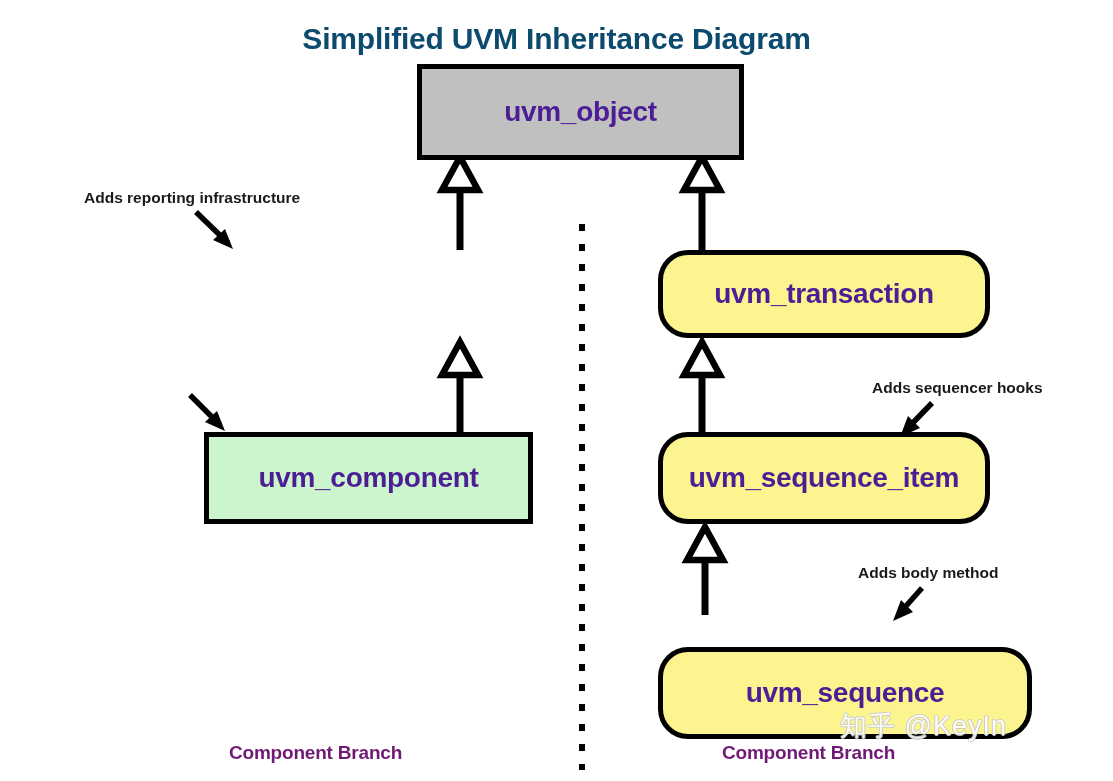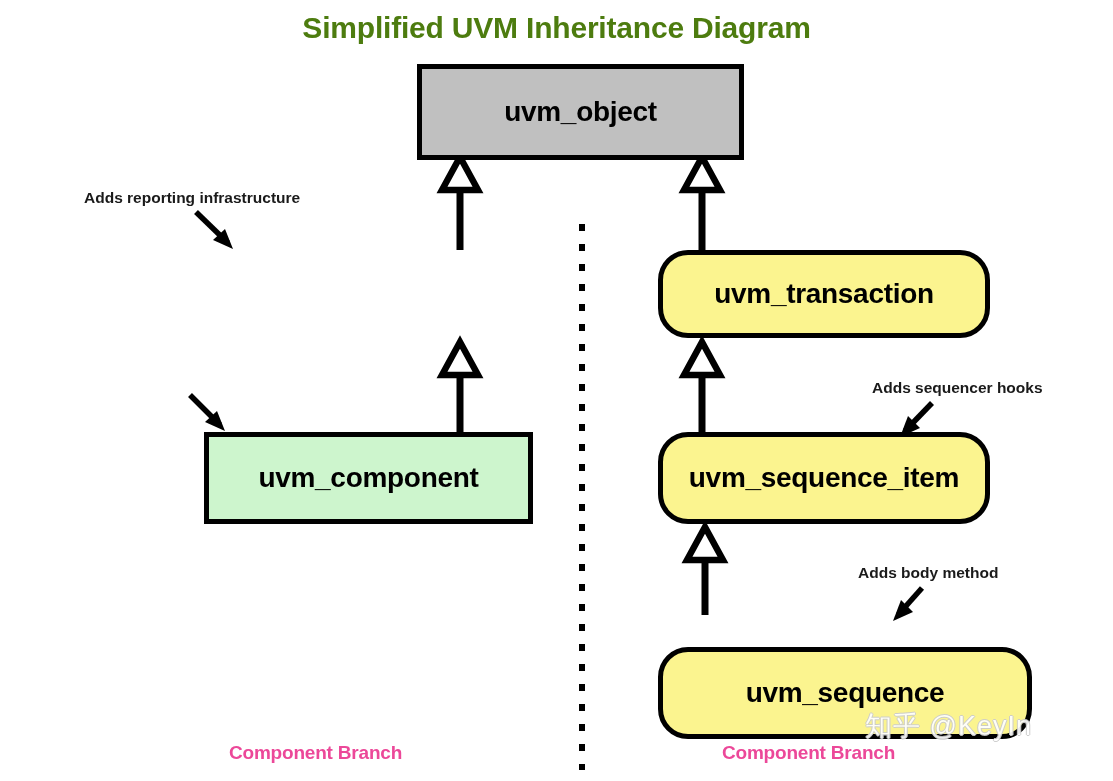--- a/index.html
+++ b/index.html
@@ -18,38 +18,38 @@
   #diagram-svg {
     position: absolute;
     left: 0;
     top: 0;
     width: 1113px;
     height: 781px;
   }
   .title {
     position: absolute;
     left: 0;
-    top: 11px;
+    top: 22px;
     width: 1113px;
     text-align: center;
     font-size: 30px;
     font-weight: bold;
-    color: #4d7c0f;
+    color: #0c4a6e;
     letter-spacing: -0.2px;
   }
   .node {
     position: absolute;
     box-sizing: border-box;
     border: 5px solid #000000;
     display: flex;
     align-items: center;
     justify-content: center;
     font-size: 28px;
     font-weight: bold;
-    color: #000000;
+    color: #4c1d95;
     letter-spacing: -0.3px;
   }
   .node.gray   { background: #c0c0c0; }
   .node.green  { background: #cdf5cd; }
   .node.yellow { background: #fbf48f; border-radius: 30px; }
 
   #node-uvm-object        { left: 417px; top: 64px;  width: 327px; height: 96px; }
   #node-uvm-report-object { left: 172px; top: 250px; width: 329px; height: 88px; }
   #node-uvm-component     { left: 172px; top: 432px; width: 329px; height: 92px; margin-left: 32px; }
   #node-uvm-transaction   { left: 658px; top: 250px; width: 332px; height: 88px; }
@@ -66,29 +66,29 @@
   }
   #annot-reporting     { left: 84px;  top: 188px; text-align: left; }
   #annot-static-hier   { left: 32px;  top: 364px; width: 272px; text-align: center; }
   #annot-sequencer     { left: 872px; top: 378px; text-align: left; }
   #annot-body-method   { left: 858px; top: 563px; text-align: left; }
 
   .branch-label {
     position: absolute;
     font-size: 19px;
     font-weight: bold;
-    color: #ec4899;
+    color: #701a75;
     letter-spacing: -0.2px;
   }
   #label-component-branch { left: 229px; top: 742px; }
   #label-sequence-branch  { left: 722px; top: 742px; }
 
   #watermark {
     position: absolute;
-    left: 865px;
+    left: 840px;
     top: 708px;
     font-size: 27px;
     color: #ffffff;
     opacity: 0.92;
     text-shadow:
       0 0 1px #b9b9b9,
        1px 0 0 #cdcdcd, -1px 0 0 #cdcdcd,
        0 1px 0 #cdcdcd, 0 -1px 0 #cdcdcd;
     letter-spacing: 1px;
     pointer-events: none;

